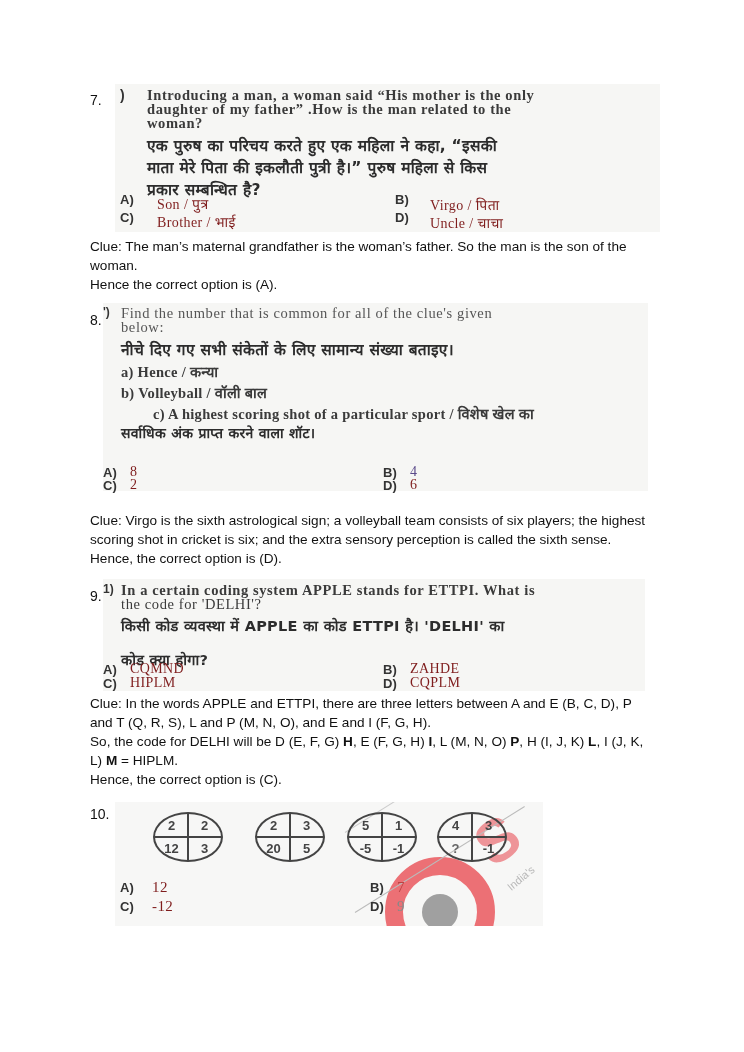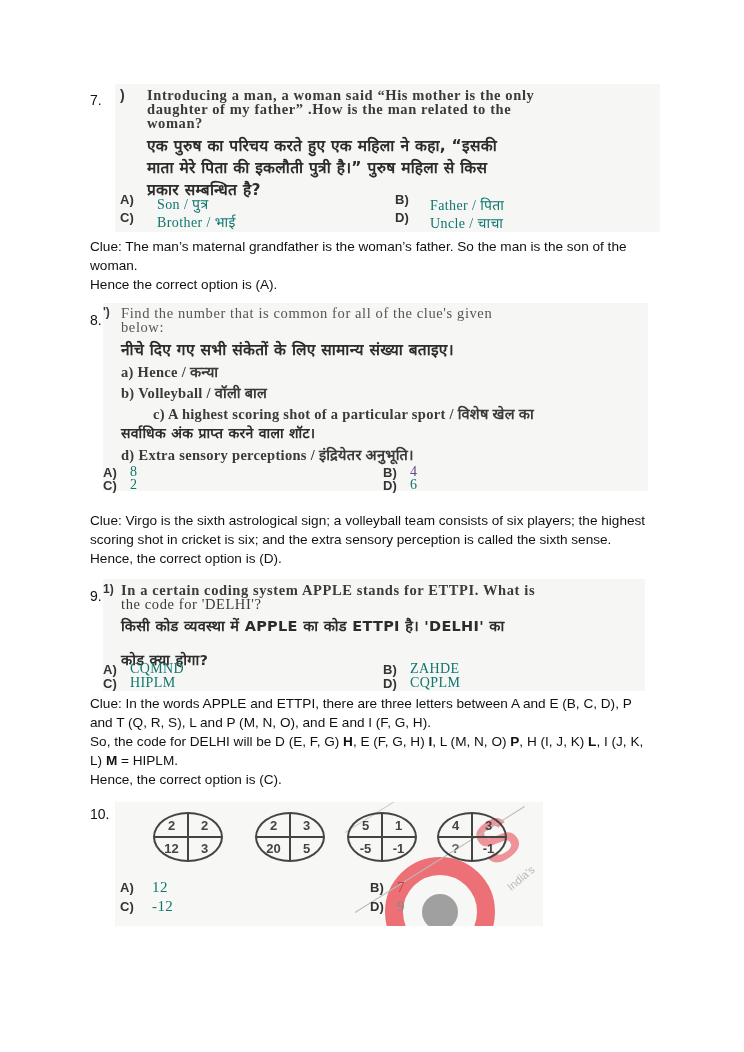--- a/index.html
+++ b/index.html
@@ -3,21 +3,21 @@
 <meta charset="utf-8">
 <style>
   html, body { margin:0; padding:0; background:#ffffff; }
   body { width:744px; height:1052px; position:relative; overflow:hidden; font-family:"Liberation Sans", sans-serif; color:#111; }
   .qnum { position:absolute; font-family:"Liberation Sans", sans-serif; font-size:14px; color:#111; }
   .scan { position:absolute; background:#f6f6f4; font-family:"Liberation Serif", serif; color:#333; }
   .scan .line { position:absolute; white-space:nowrap; font-size:14.5px; letter-spacing:0.6px; font-weight:bold; color:#3a3a3a; }
   .scan .hin { position:absolute; white-space:nowrap; font-size:15.5px; font-weight:bold; color:#2c2c2c; font-family:"DejaVu Sans", sans-serif; letter-spacing:0.3px; }
   .scan .sub { position:absolute; white-space:nowrap; font-size:14.5px; color:#3a3a3a; font-weight:bold; letter-spacing:0.3px; }
   .opt-letter { position:absolute; font-family:"Liberation Sans", sans-serif; font-weight:bold; font-size:13px; color:#333; }
-  .opt-text { position:absolute; white-space:nowrap; font-family:"Liberation Serif", serif; font-size:14px; color:#0f766e; letter-spacing:0.4px; }
+  .opt-text { position:absolute; white-space:nowrap; font-family:"Liberation Serif", serif; font-size:14px; color:#7f1d1d; letter-spacing:0.4px; }
   .clue { position:absolute; left:90px; width:566px; font-family:"Liberation Sans", sans-serif; font-size:13.6px; line-height:19px; color:#111; }
   .clue p { margin:0; }
   .clue b { font-weight:bold; }
   .bullet { position:absolute; font-weight:bold; font-size:14px; color:#333; font-family:"Liberation Sans", sans-serif; }
   .oval { position:absolute; width:70px; height:50px; border:2px solid #444; border-radius:50%; box-sizing:border-box; }
   .oval .vline { position:absolute; left:50%; top:0; bottom:0; width:2px; background:#444; margin-left:-1px; }
   .oval .hline { position:absolute; top:50%; left:0; right:0; height:2px; background:#444; margin-top:-1px; }
   .oval .cell { position:absolute; width:50%; height:50%; display:flex; align-items:center; justify-content:center; font-family:"Liberation Sans", sans-serif; font-weight:bold; font-size:13px; color:#444; }
   .wm-ring { position:absolute; border-radius:50%; box-sizing:border-box; }
 </style>
@@ -30,21 +30,21 @@
   <span class="line" style="left:32px;top:3px;">Introducing a man, a woman said “His mother is the only</span>
   <span class="line" style="left:32px;top:17px;">daughter of my father” .How is the man related to the</span>
   <span class="line" style="left:32px;top:31px;">woman?</span>
   <span class="hin" style="left:32px;top:50px;">एक पुरुष का परिचय करते हुए एक महिला ने कहा, “इसकी</span>
   <span class="hin" style="left:32px;top:72px;">माता मेरे पिता की इकलौती पुत्री है।” पुरुष महिला से किस</span>
   <span class="hin" style="left:32px;top:94px;">प्रकार सम्बन्धित है?</span>
 
   <span class="opt-letter" style="left:5px;top:108px;">A)</span>
   <span class="opt-text" style="left:42px;top:110px;">Son / पुत्र</span>
   <span class="opt-letter" style="left:280px;top:108px;">B)</span>
-  <span class="opt-text" style="left:315px;top:111px;">Father / पिता</span>
+  <span class="opt-text" style="left:315px;top:111px;">Virgo / पिता</span>
   <span class="opt-letter" style="left:5px;top:126px;">C)</span>
   <span class="opt-text" style="left:42px;top:128px;">Brother / भाई</span>
   <span class="opt-letter" style="left:280px;top:126px;">D)</span>
   <span class="opt-text" style="left:315px;top:129px;">Uncle / चाचा</span>
 </div>
 
 <div class="clue" style="top:237px;">
   <p>Clue: The man’s maternal grandfather is the woman’s father. So the man is the son of the woman.</p>
   <p>Hence the correct option is (A).</p>
 </div>
@@ -52,21 +52,20 @@
 <div class="qnum" style="left:90px;top:312px;">8.</div>
 <div class="scan" style="left:103px;top:303px;width:545px;height:188px;">
   <span class="bullet" style="left:0px;top:2px;font-size:12px;">')</span>
   <span class="line" style="left:18px;top:2px;font-weight:normal;color:#555;">Find the number that is common for all of the clue's given</span>
   <span class="line" style="left:18px;top:16px;font-weight:normal;color:#555;">below:</span>
   <span class="hin" style="left:18px;top:35px;">नीचे दिए गए सभी संकेतों के लिए सामान्य संख्या बताइए।</span>
   <span class="sub" style="left:18px;top:58px;">a) Hence / कन्या</span>
   <span class="sub" style="left:18px;top:79px;">b) Volleyball / वॉली बाल</span>
   <span class="sub" style="left:18px;top:100px;margin-left:32px;">c) A highest scoring shot of a particular sport / विशेष खेल का</span>
   <span class="hin" style="left:18px;top:120px;font-size:14px;">सर्वाधिक अंक प्राप्त करने वाला शॉट।</span>
-  <span class="sub" style="left:18px;top:141px;">d) Extra sensory perceptions / इंद्रियेतर अनुभूति।</span>
 
   <span class="opt-letter" style="left:0px;top:162px;">A)</span>
   <span class="opt-text" style="left:27px;top:161px;">8</span>
   <span class="opt-letter" style="left:280px;top:162px;">B)</span>
   <span class="opt-text" style="left:307px;top:161px;color:#5a4a8a;">4</span>
   <span class="opt-letter" style="left:0px;top:175px;">C)</span>
   <span class="opt-text" style="left:27px;top:174px;">2</span>
   <span class="opt-letter" style="left:280px;top:175px;">D)</span>
   <span class="opt-text" style="left:307px;top:174px;">6</span>
 </div>

